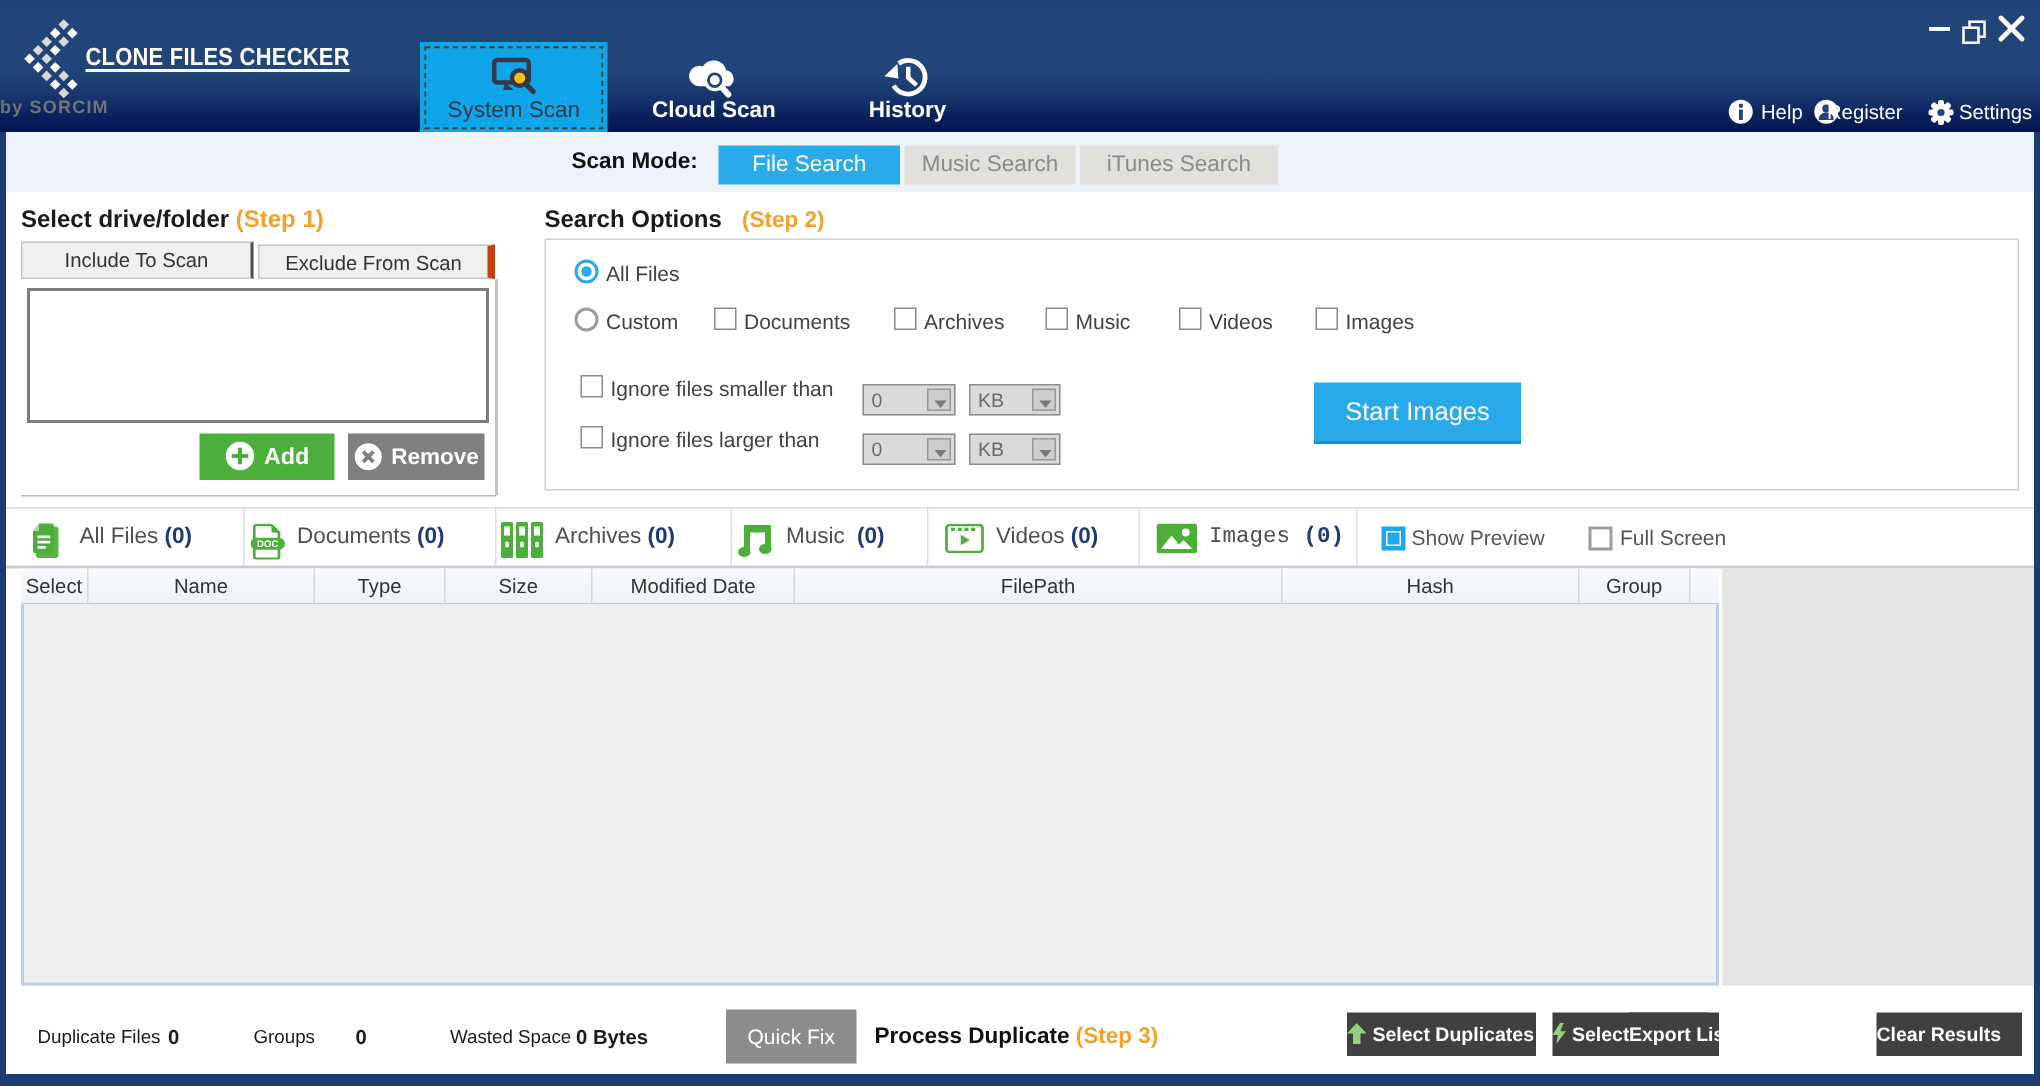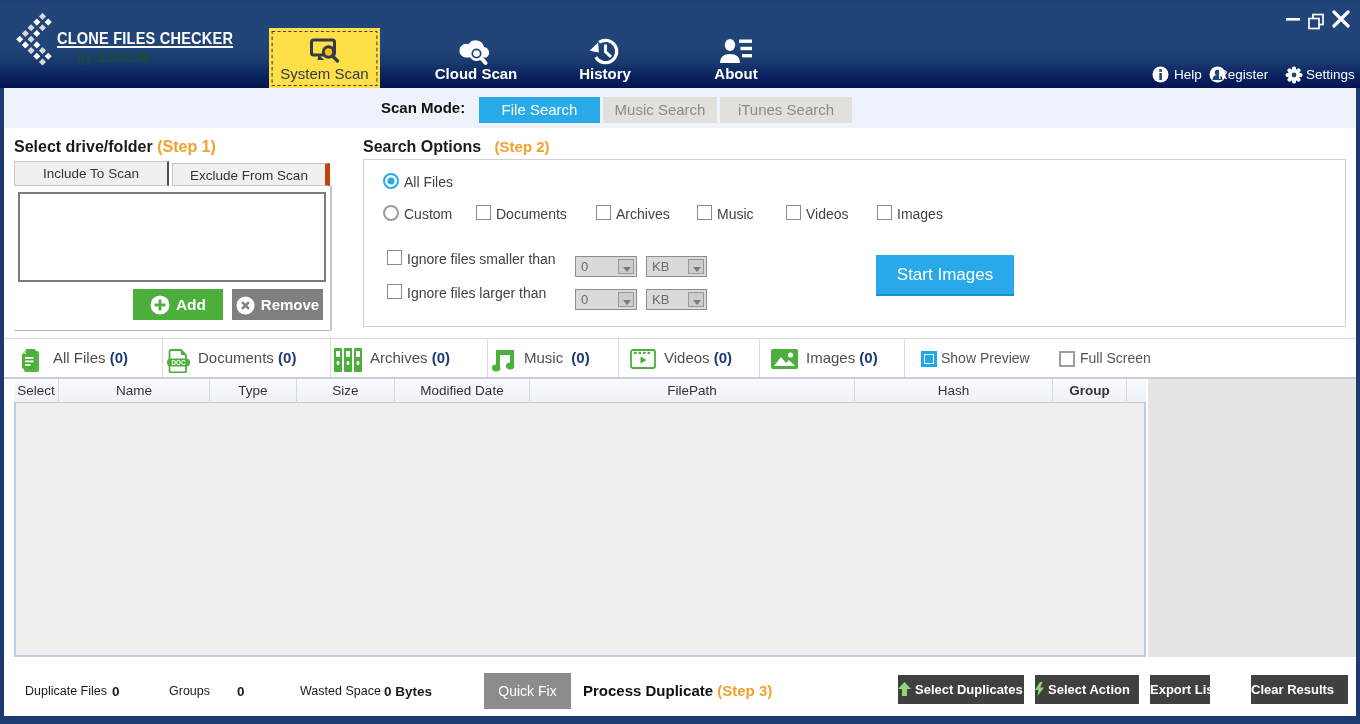--- a/index.html
+++ b/index.html
@@ -6,26 +6,26 @@
   html,body { width:1360px; height:724px; overflow:hidden; }
   body { font-family:"Liberation Sans", sans-serif; position:relative; background:#fff; }
   #app { position:absolute; left:0; top:0; width:1360px; height:724px; }
   .abs { position:absolute; }
 
   
   #titlebar { left:0; top:0; width:1360px; height:88px;
     background:linear-gradient(180deg,#1e4176 0%,#214578 10%,#214578 52%,#1a3a6e 70%,#0b2361 86%,#031450 100%); }
   #logo-text { left:57px; top:31px; color:#fff; font-size:16.5px; font-weight:bold; white-space:nowrap; letter-spacing:0.2px;
     line-height:14px; border-bottom:2px solid #fff; padding-bottom:1px; transform:scaleX(0.885); transform-origin:0 0; }
-  #logo-sub { left:0px; top:51px; width:227px; text-align:center; color:#14532d; font-size:12px; font-weight:bold; letter-spacing:0.8px; }
+  #logo-sub { left:0px; top:64px; width:227px; text-align:left; color:#737373; font-size:12px; font-weight:bold; letter-spacing:0.8px; }
 
   .navtab { top:28px; height:61px; color:#fff; text-align:center; }
   .navtab .icon { position:absolute; left:0; width:100%; top:8px; height:30px; }
   .navtab .lbl { position:absolute; left:0; right:0; bottom:7px; font-size:15px; font-weight:bold; white-space:nowrap; }
-  #tab-system { left:269px; width:111px; background:#fde047; color:#33394b; }
+  #tab-system { left:280px; width:125px; background:#0ea5e9; color:#33394b; }
   #tab-system .lbl { font-weight:normal; font-size:15px; }
   #tab-system .dash { position:absolute; left:0; top:0; width:100%; height:100%; }
 
   .tbicon-row { top:66px; color:#fff; font-size:13.5px; }
   .winbtn { top:10px; color:#fff; }
 
   
   #scanmode { left:4px; top:88px; width:1352px; height:40px; background:#eef2fa; }
   #scanmode .lbl { position:absolute; left:377px; top:11px; font-size:15px; font-weight:bold; color:#111; }
   .smtab { position:absolute; top:9px; height:26px; line-height:26px; text-align:center; font-size:15px; }
@@ -146,30 +146,20 @@
   <div class="navtab abs" style="left:560px;width:90px;">
     <svg class="icon" viewBox="0 0 40 30">
       <path d="M14.1 6.3 A 11.2 11.2 0 1 1 10.8 21.1" fill="none" stroke="#fff" stroke-width="3.2"></path>
       <path d="M4.6 14.8 L13.2 6.6 L13.9 16.4 Z" fill="#fff"></path>
       <line x1="20.5" y1="8.5" x2="20.5" y2="15.8" stroke="#fff" stroke-width="3"></line>
       <line x1="19.6" y1="15" x2="26" y2="20.8" stroke="#fff" stroke-width="3"></line>
     </svg>
     <div class="lbl">History</div>
   </div>
 
-  <div class="navtab abs" style="left:696px;width:80px;">
-    <svg class="icon" viewBox="0 0 40 30">
-      <ellipse cx="14" cy="9" rx="5.2" ry="6" fill="#fff"></ellipse>
-      <path d="M4 27 q0 -9 10 -9 q10 0 10 9 Z" fill="#fff"></path>
-      <rect x="23" y="3.5" width="13" height="3.4" fill="#fff"></rect>
-      <rect x="24.5" y="10.8" width="11.5" height="3.4" fill="#fff"></rect>
-      <rect x="26" y="18" width="10" height="3.4" fill="#fff"></rect>
-    </svg>
-    <div class="lbl">About</div>
-  </div>
 
   <svg class="abs winbtn" style="left:1282px" width="70" height="20" viewBox="0 0 70 20">
     <rect x="4" y="8" width="14" height="2.6" fill="#fff"></rect>
     <rect x="31" y="4.5" width="10" height="10" fill="none" stroke="#fff" stroke-width="1.7"></rect>
     <rect x="27" y="8.5" width="10" height="10" fill="#21457a" stroke="#fff" stroke-width="1.7"></rect>
     <path d="M52 2 L66 16 M66 2 L52 16" stroke="#fff" stroke-width="3.2" stroke-linecap="round"></path>
   </svg>
 
   <div class="abs tbicon-row" style="left:1152px;top:66px;width:200px;height:18px;">
     <svg class="abs" style="left:0;top:0" width="17" height="17" viewBox="0 0 17 17">
@@ -330,38 +320,38 @@
       <path d="M10.5 7.5 L16.5 11 L10.5 14.5 Z"></path>
     </g>
   </svg>
   <div class="ft-lbl abs" style="left:664px;top:349px;">Videos <span class="ft-cnt">(0)</span></div>
 
   <svg class="abs" style="left:771px;top:349px" width="27" height="20" viewBox="0 0 27 20">
     <rect x="0" y="0" width="27" height="20" rx="2" fill="#4cae3b"></rect>
     <circle cx="19.5" cy="6" r="2.6" fill="#fff"></circle>
     <path d="M3 17 L10 8 L15 14 L18 11 L24 17 Z" fill="#fff"></path>
   </svg>
-  <div class="ft-lbl abs" style="left:806px;top:349px;">Images <span class="ft-cnt">(0)</span></div>
+  <div class="ft-lbl abs" style="left:806px;top:349px;font-family:Liberation Mono, monospace;">Images <span class="ft-cnt">(0)</span></div>
 
   <div class="abs" style="left:921px;top:351px;width:16px;height:16px;border:3px solid #1daaec;background:#fff;">
     <div style="position:absolute;left:1px;top:1px;width:8px;height:8px;background:#1daaec;"></div>
   </div>
   <div class="ft-lbl abs" style="left:941px;top:350px;color:#555;font-size:14px;">Show Preview</div>
   <div class="abs" style="left:1059px;top:351px;width:16px;height:16px;border:2px solid #9c9c9c;background:#fff;"></div>
   <div class="ft-lbl abs" style="left:1080px;top:350px;color:#555;font-size:14px;">Full Screen</div>
 
   <div id="thead" class="abs">
     <div class="th" style="left:0;width:45px;">Select</div>
     <div class="th" style="left:45px;width:151px;">Name</div>
     <div class="th" style="left:196px;width:87px;">Type</div>
     <div class="th" style="left:283px;width:98px;">Size</div>
     <div class="th" style="left:381px;width:135px;">Modified Date</div>
     <div class="th" style="left:516px;width:325px;">FilePath</div>
     <div class="th" style="left:841px;width:198px;">Hash</div>
-    <div class="th" style="left:1039px;width:74px;font-weight:bold;">Group</div>
+    <div class="th" style="left:1039px;width:74px;">Group</div>
     <div class="th" style="left:1113px;width:18px;border-right:none;"></div>
   </div>
   <div id="tbody" class="abs"></div>
   <div id="rightpanel" class="abs"></div>
 
   <div class="stat abs" style="left:25px;">Duplicate Files</div>
   <div class="stat abs" style="left:112px;"><b>0</b></div>
   <div class="stat abs" style="left:169px;">Groups</div>
   <div class="stat abs" style="left:237px;"><b>0</b></div>
   <div class="stat abs" style="left:300px;">Wasted Space</div>
@@ -370,16 +360,16 @@
   <div id="proc" class="abs">Process Duplicate <span class="step">(Step 3)</span></div>
 
   <div class="bbtn abs" style="left:898px;width:126px;">
     <svg style="vertical-align:-2px;margin-right:4px;" width="13" height="14" viewBox="0 0 13 14">
         <path d="M6.5 0 L13 7 L9 7 L9 14 L4 14 L4 7 L0 7 Z" fill="#8fd37c"></path>
       </svg>Select Duplicates</div>
   <div class="bbtn abs" style="left:1035px;width:104px;">
     <svg style="vertical-align:-2px;margin-right:4px;" width="9" height="14" viewBox="0 0 9 14">
         <path d="M5 0 L0 8 L3.5 8 L2.5 14 L9 5.5 L5.2 5.5 L7.5 0 Z" fill="#8fd37c"></path>
       </svg>Select Action</div>
-  <div class="bbtn abs" style="left:1150px;width:60px;">Export List</div>
+  <div class="bbtn abs" style="left:1086px;width:60px;">Export List</div>
   <div class="bbtn abs" style="left:1251px;width:97px;">Clear Results</div>
 
 </div>
 
 </body></html>

